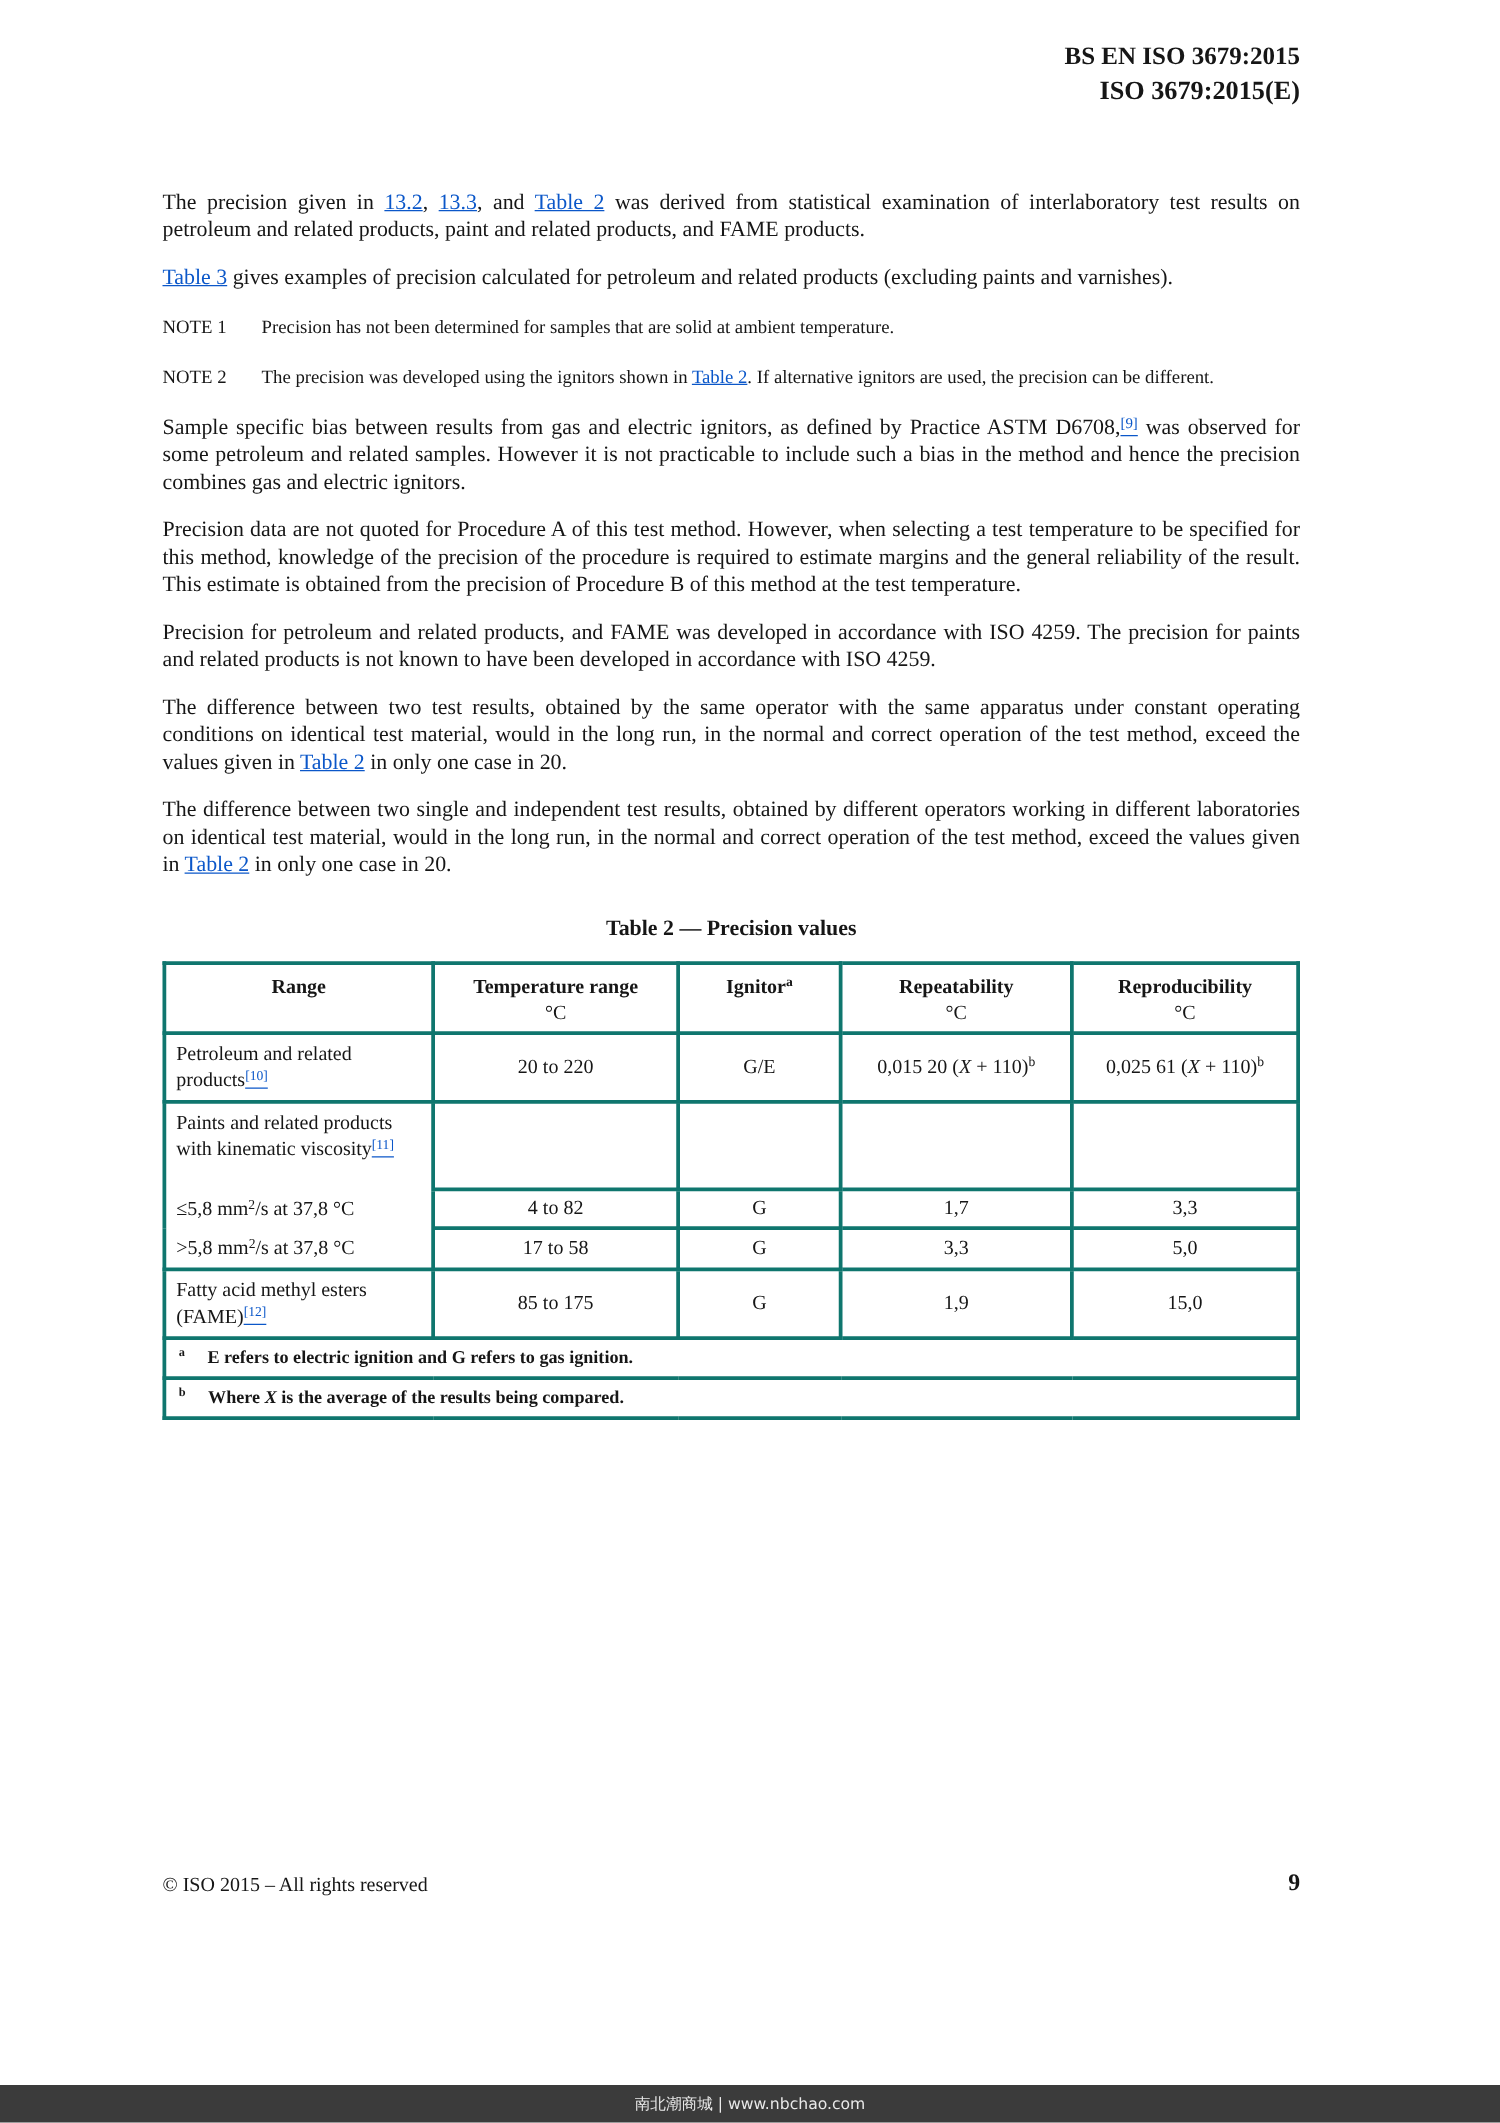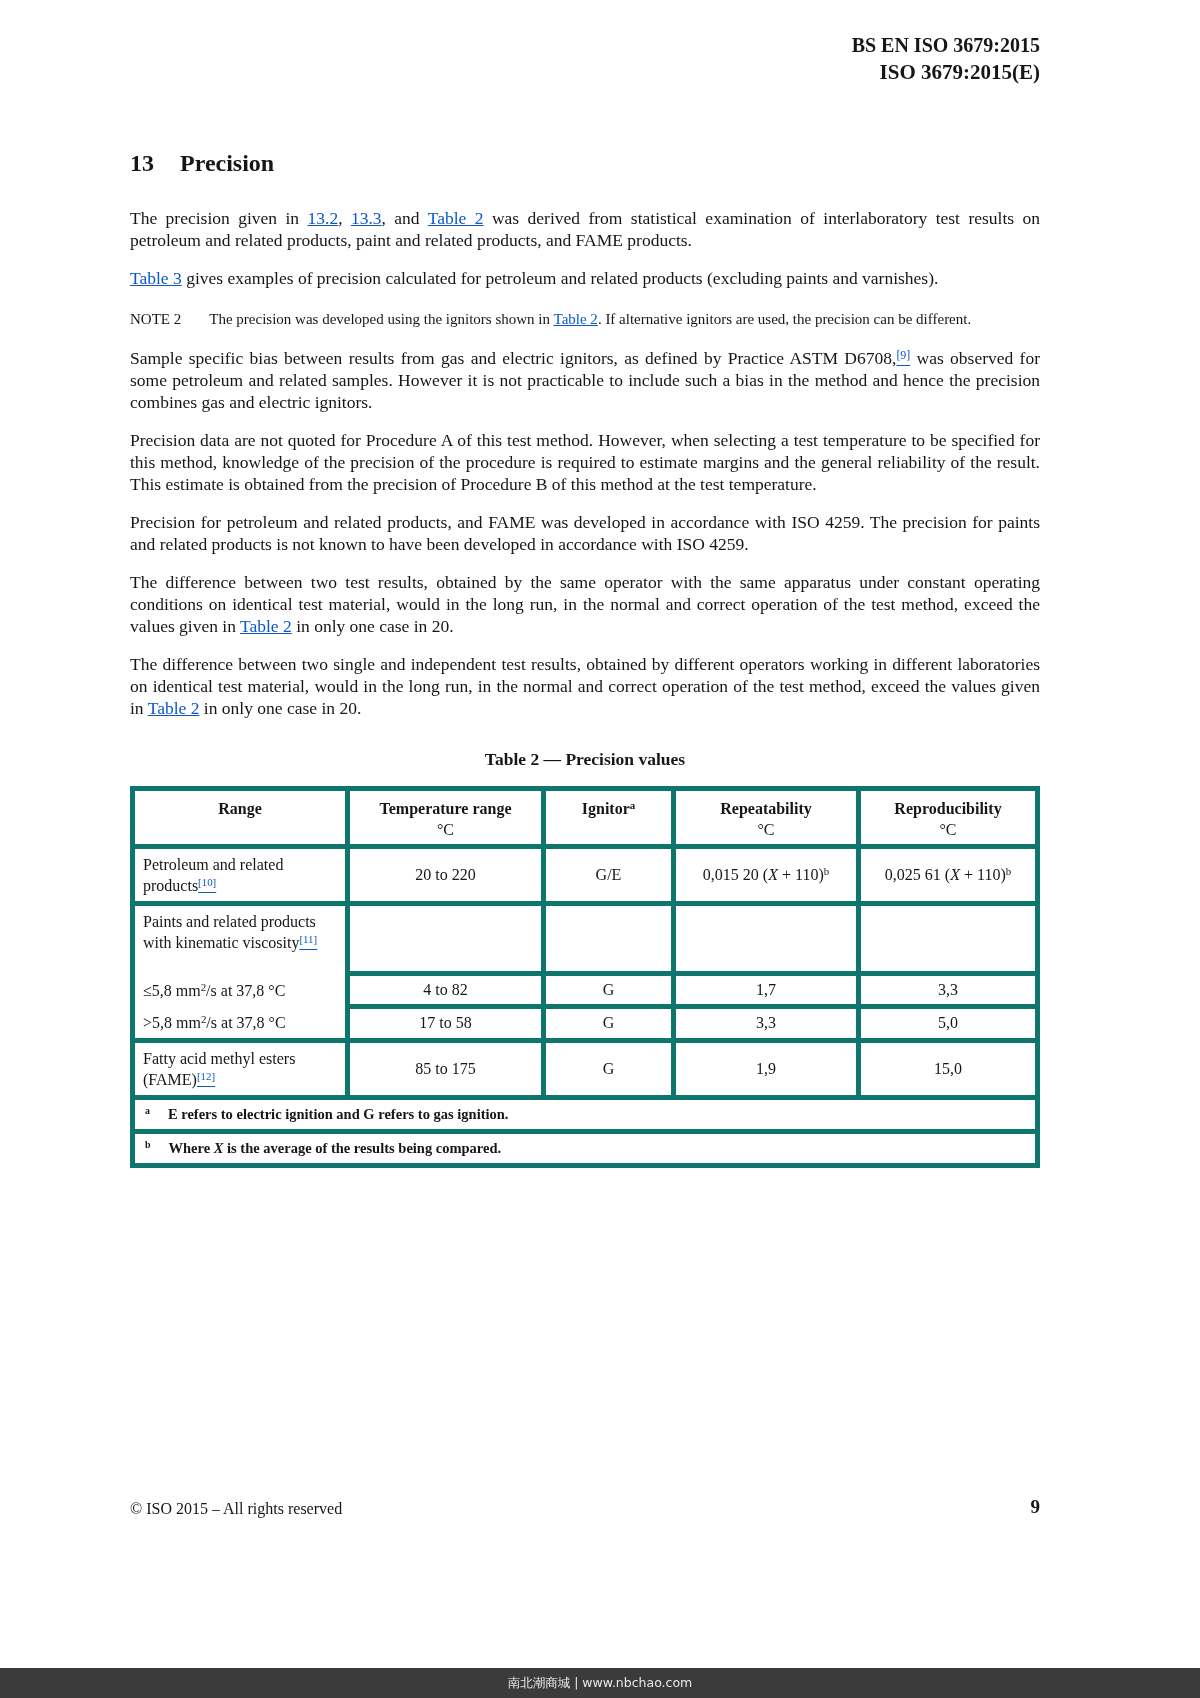--- a/index.html
+++ b/index.html
@@ -82,21 +82,21 @@
     border-collapse: collapse;
     border: 2px solid #000;
     font-size: 16px;
   }
   table.precision-table col.c1 { width: 215px; }
   table.precision-table col.c2 { width: 196px; }
   table.precision-table col.c3 { width: 130px; }
   table.precision-table col.c4 { width: 185px; }
   table.precision-table th,
   table.precision-table td {
-    border: 5px solid #0f766e;
+    border: 3px solid #0f766e;
     padding: 5px 8px;
   }
   table.precision-table th {
     font-weight: bold;
     text-align: center;
     vertical-align: top;
     padding-top: 7px;
     padding-bottom: 4px;
   }
   .th-l1 { line-height: 21px; }
@@ -153,30 +153,29 @@
 
 <div class="page">
 
   <header class="page-header">
     <div class="hdr-line1">BS EN ISO 3679:2015</div>
     <div class="hdr-line2">ISO 3679:2015(E)</div>
   </header>
 
   <main class="content">
 
-    <h1 class="sec">
-      <span class="h-num">13</span>
-      <span class="h-title"><span>Precision</span></span>
-    </h1>
 
 
     <p class="body-p"><span>The precision given in </span><a href="#" class="doc-link">13.2</a><span>, </span><a href="#" class="doc-link">13.3</a><span>, and </span><a href="#" class="doc-link">Table 2</a><span> was derived from statistical examination of interlaboratory test results on petroleum and related products, paint and related products, and FAME products.</span></p>
 
     <p class="body-p"><a href="#" class="doc-link">Table 3</a><span> gives examples of precision calculated for petroleum and related products (excluding paints and varnishes).</span></p>
 
+    <p class="note">
+      <span class="note-label">NOTE 1</span><span class="note-text"><span>Precision has not been determined for samples that are solid at ambient temperature.</span></span>
+    </p>
 
     <p class="note">
       <span class="note-label">NOTE 2</span><span class="note-text"><span>The precision was developed using the ignitors shown in </span><a href="#" class="doc-link">Table 2</a><span>. If alternative ignitors are used, the precision can be different.</span></span>
     </p>
 
     <p class="body-p"><span>Sample specific bias between results from gas and electric ignitors, as defined by Practice ASTM D6708,</span><a href="#" class="doc-link"><sup>[9]</sup></a><span> was observed for some petroleum and related samples. However it is not practicable to include such a bias in the method and hence the precision combines gas and electric ignitors.</span></p>
 
     <p class="body-p"><span>Precision data are not quoted for Procedure A of this test method. However, when selecting a test temperature to be specified for this method, knowledge of the precision of the procedure is required to estimate margins and the general reliability of the result. This estimate is obtained from the precision of Procedure B of this method at the test temperature.</span></p>
 
     <p class="body-p"><span>Precision for petroleum and related products, and FAME was developed in accordance with ISO 4259. The precision for paints and related products is not known to have been developed in accordance with ISO 4259.</span></p>

